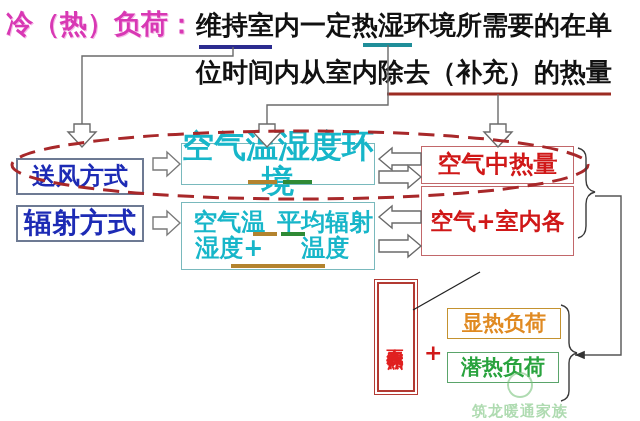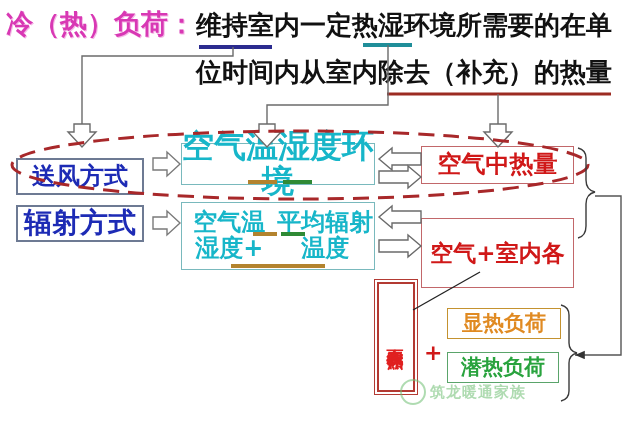--- a/index.html
+++ b/index.html
@@ -31,21 +31,21 @@
   .box-teal{border:1.5px solid #79b9bd;color:#17b6c9;}
   .box-red{border:1.5px solid #c2676a;color:#d01818;}
 
   #b-songfeng{left:16px;top:146px;width:128px;height:37px;font-size:24px;margin-top:12px;}
   #b-fushe  {left:16px;top:205px;width:128px;height:37px;font-size:28px;}
 
   #b-env    {left:181px;top:143px;width:194px;height:42px;font-size:32px;}
   #b-avg    {left:181px;top:202px;width:194px;height:68px;font-size:24px;}
 
   #b-airheat{left:421px;top:146px;width:153px;height:38px;font-size:24px;}
-  #b-surface{left:421px;top:218px;width:153px;height:70px;font-size:23px;flex-direction:column;}
+  #b-surface{left:421px;top:186px;width:153px;height:70px;font-size:23px;flex-direction:column;}
 
   
   #b-store{
     left:377px;top:282px;width:38px;height:110px;
     border:2px solid #b33a33;outline:1px solid #b33a33;outline-offset:2px;
     color:#e02020;font-size:17px;font-weight:bold;
     display:flex;align-items:center;justify-content:center;
     writing-mode:vertical-rl;text-orientation:upright;letter-spacing:1px;
     background:#fff;box-sizing:border-box;
   }
@@ -60,21 +60,21 @@
   #b-qianre{
     left:447px;top:352px;width:112px;height:31px;font-size:21px;
     border:1.5px solid #5aa46a;color:#29a33e;
   }
 
   
   #watermark{
     position:absolute;left:400px;top:372px;width:240px;height:40px;
     display:flex;align-items:center;gap:4px;
     color:#6fbf73;opacity:.55;font-size:15px;font-weight:bold;
-    letter-spacing:1px;white-space:nowrap;
+    letter-spacing:1px;white-space:nowrap;flex-direction:column;
   }
   #wm-logo{
     width:22px;height:22px;border-radius:50%;
     border:2px solid #6fbf73;display:inline-block;flex:0 0 auto;
   }
 </style>
 </head>
 <body>
 
 <div id="stage">

